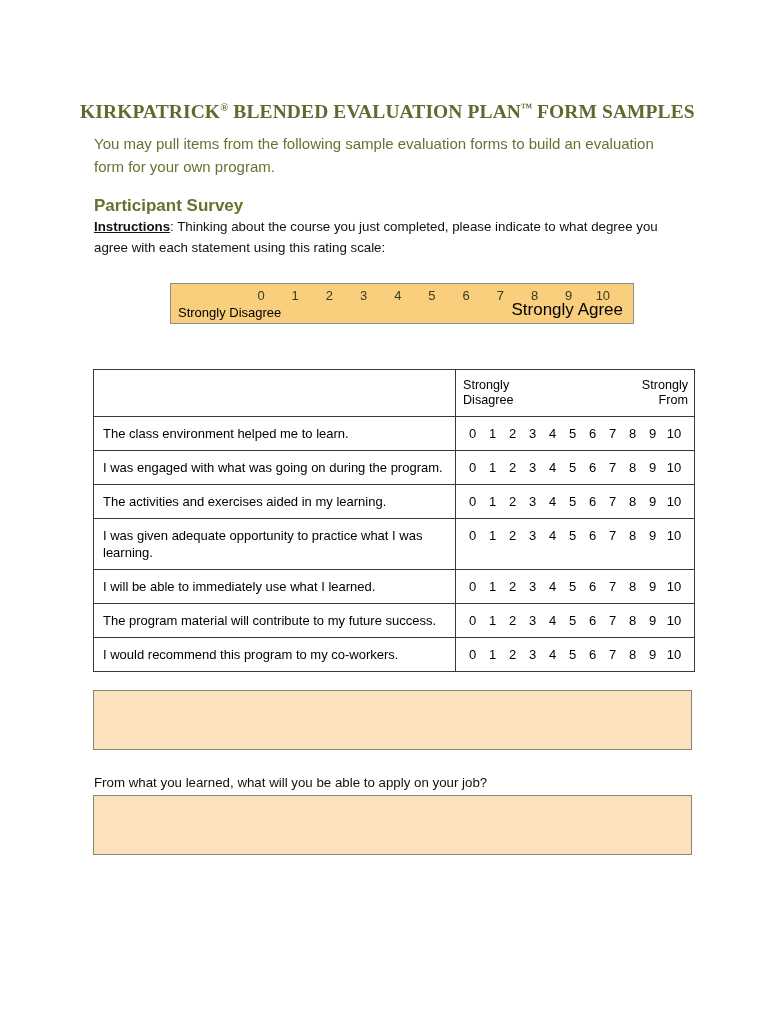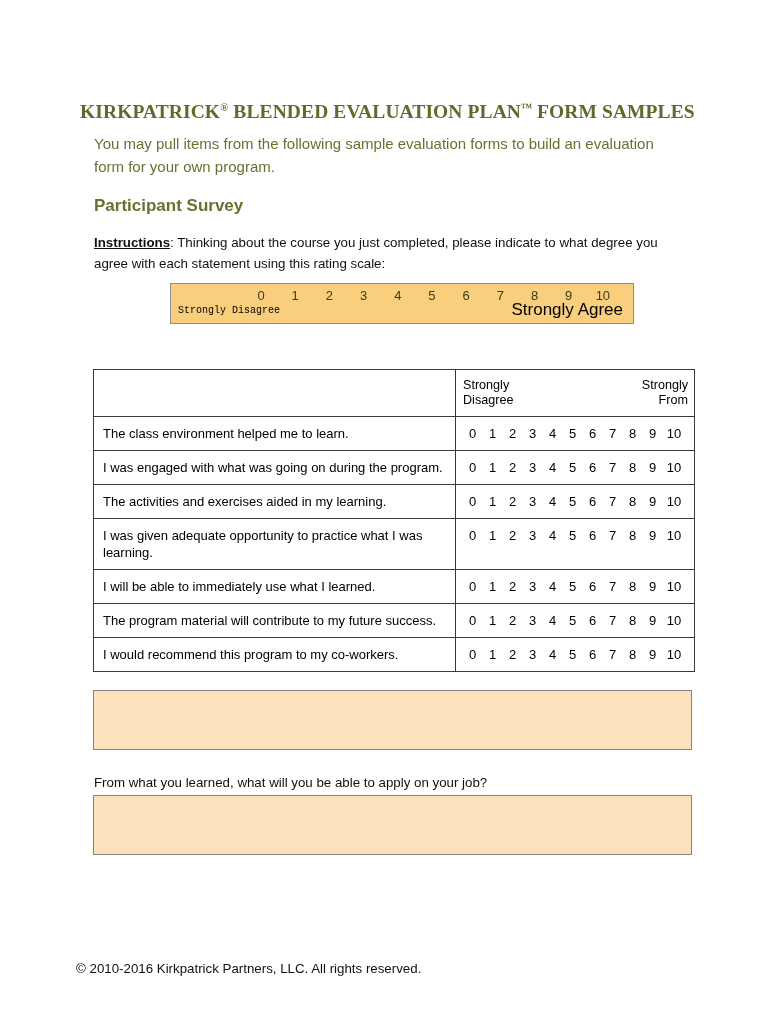--- a/index.html
+++ b/index.html
@@ -60,21 +60,21 @@
     top: 196px;
     font-size: 17px;
     font-weight: bold;
     color: #6B7032;
   }
 
   
   .instructions {
     position: absolute;
     left: 94px;
-    top: 232px;
+    top: 216px;
     width: 600px;
     font-size: 13.3px;
     line-height: 21px;
     color: #111;
   }
   .instructions .lead {
     font-weight: bold;
     text-decoration: underline;
   }
 
@@ -101,23 +101,22 @@
   }
   .scale-numbers span {
     display: block;
     text-align: center;
     width: 20px;
   }
   .scale-left-label {
     position: absolute;
     left: 7px;
     top: 21px;
-    font-size: 10px;
+    font-size: 13px;
     color: #000;
-    font-family: Liberation Mono, monospace;
   }
   .scale-right-label {
     position: absolute;
     right: 10px;
     top: 16px;
     font-size: 17px;
     color: #000;
   }
 
   
@@ -425,15 +424,14 @@
       </tr>
     </tbody>
   </table>
 
   <div class="comments-label">Comments:</div>
   <div class="answer-box box1"></div>
 
   <div class="apply-question">From what you learned, what will you be able to apply on your job?</div>
   <div class="answer-box box2"></div>
 
-  <div class="footer">© 2010-2016 Kirkpatrick Partners, LLC. All rights reserved.</div>
 
 </div>
 
 </body></html>

